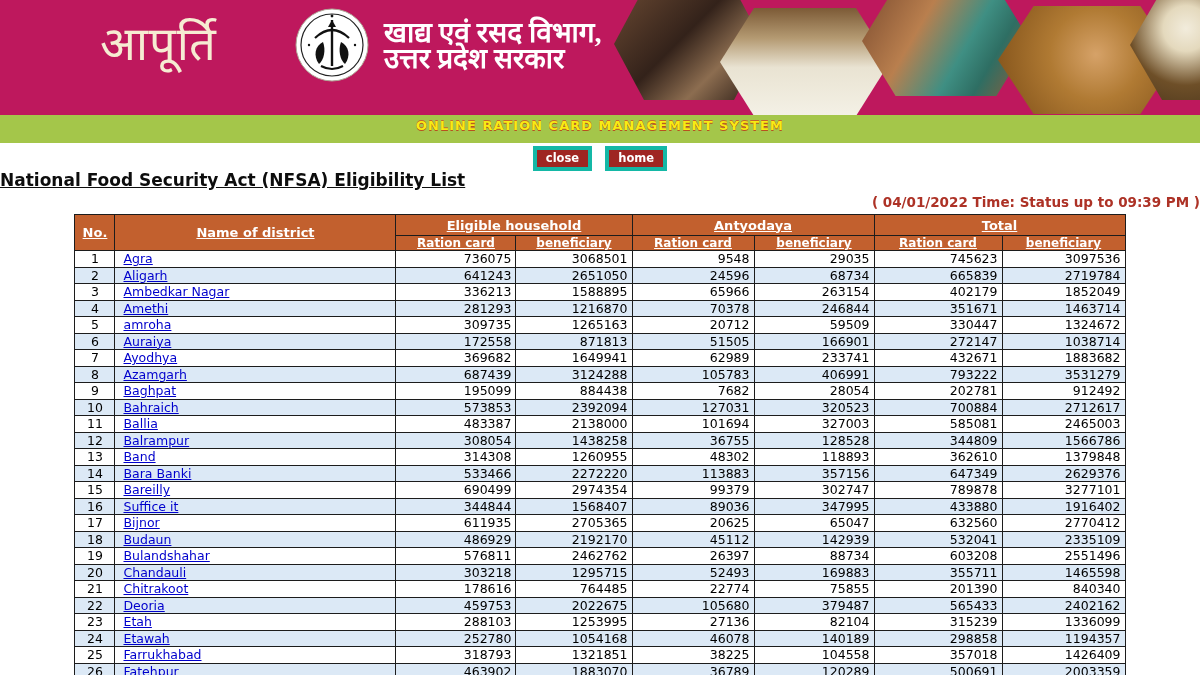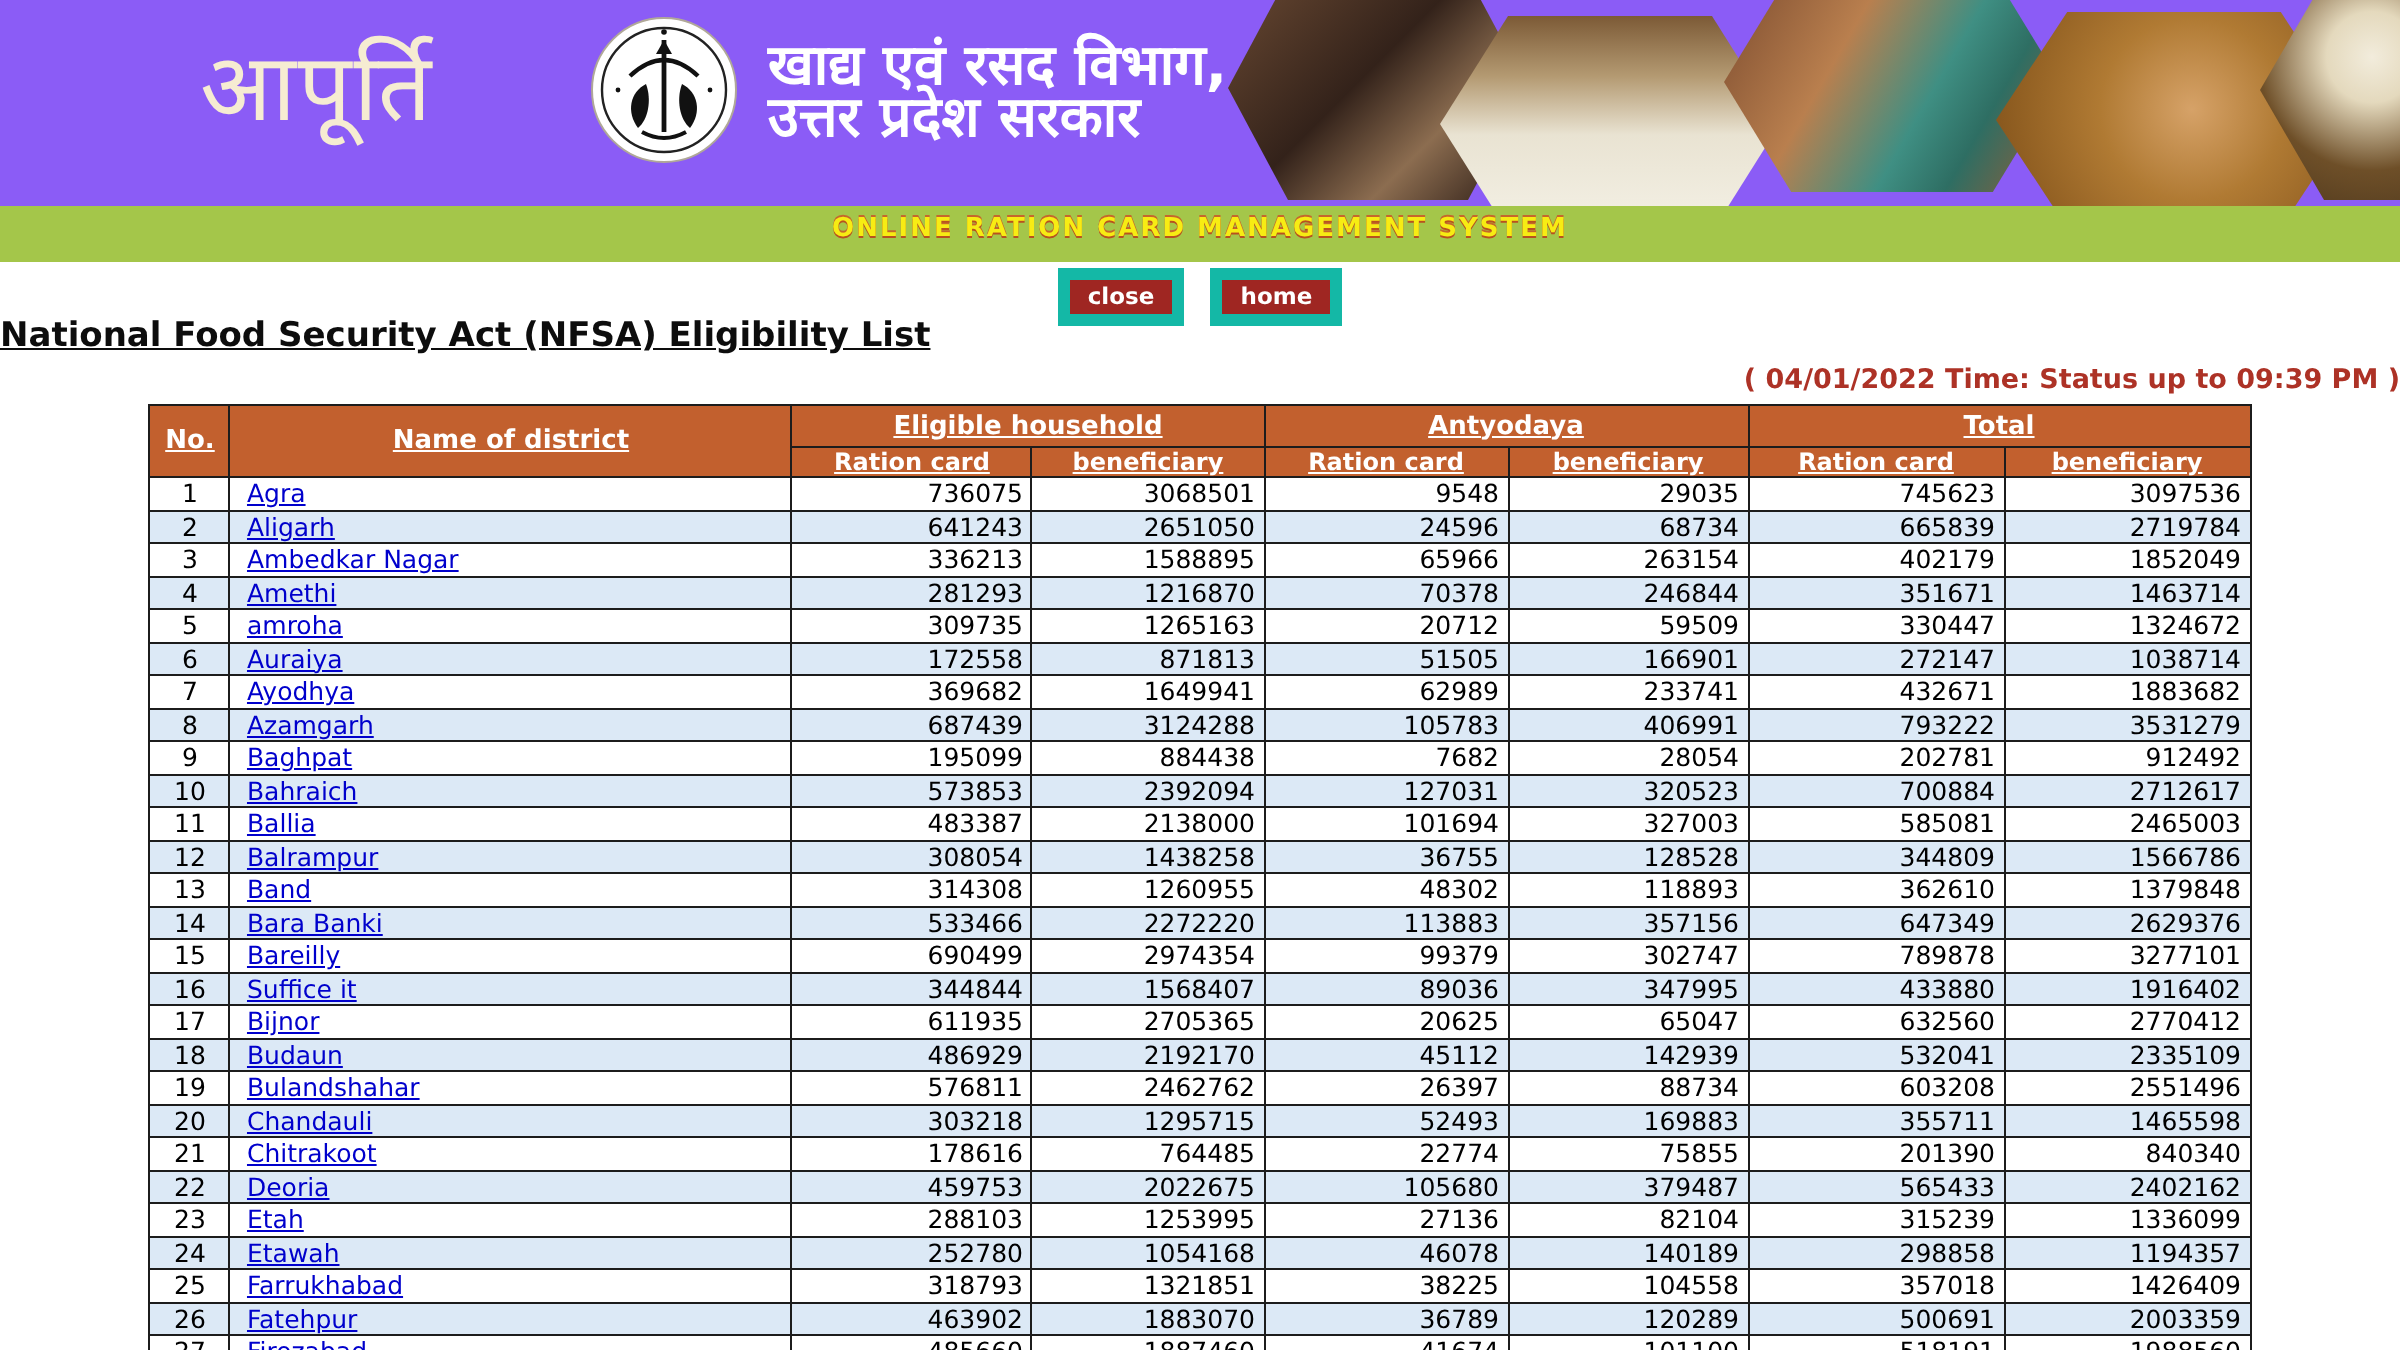--- a/index.html
+++ b/index.html
@@ -1,20 +1,20 @@
 <!DOCTYPE html>
 <html><head>
 <meta charset="utf-8">
 <style>
   * { margin:0; padding:0; box-sizing:border-box; }
   html,body { width:1200px; height:675px; overflow:hidden; background:#ffffff;
               font-family:"DejaVu Sans","Liberation Sans",sans-serif; }
 
   
-  .banner { position:relative; height:103px; background:#8b5cf6; overflow:hidden; }
+  .banner { position:relative; height:115px; background:#be185d; overflow:hidden;font-family:Liberation Serif, serif; }
   .brand { position:absolute; left:100px; top:10px; font-size:47px; color:#f6ecd2;
            font-weight:normal; letter-spacing:1px; }
   .emblem { position:absolute; left:295px; top:8px; width:74px; height:74px; }
   .dept { position:absolute; left:384px; top:20px; color:#ffffff; font-weight:bold;
           font-size:28px; line-height:26px; }
 
   
   .collage { position:absolute; right:0; top:0; width:590px; height:91px; }
   .hex { position:absolute; clip-path:polygon(20% 0%,80% 0%,100% 50%,80% 100%,20% 100%,0% 50%); }
   .hex1 { left:4px;   top:-12px; width:150px; height:112px;
@@ -29,21 +29,21 @@
           background:radial-gradient(circle at 35% 35%,#f2ecdc 0%,#e4d9bd 18%,#6e4f28 45%,#2c2012 100%); }
 
   
   .sysbar { height:28px; background:#a4c64a; text-align:center; }
   .sysbar span { font-size:13px; font-weight:bold; color:#f7ec13; letter-spacing:1px;
                  line-height:16px; text-shadow:0 1px 0 #b8511f, 0 -1px 0 #c4682c; }
 
   
   .btnrow { text-align:center; margin-top:3px; height:17px; }
   .btn { display:inline-block; background:#9f2622; color:#ffffff; font-size:11.5px;
-         font-weight:bold; padding:1px 9px 2px 9px; margin:0 4px; border:6px solid #14b8a6;
+         font-weight:bold; padding:1px 9px 2px 9px; margin:0 4px; border:4px solid #14b8a6;
          cursor:pointer; }
 
   
   .pagetitle { text-align:left; margin-top:7px; font-size:17px; font-weight:bold;
                color:#0d0d0d; text-decoration:underline; }
   .statusline { text-align:right; margin-top:4px; font-size:13.5px; font-weight:bold;
                 color:#ad3226; }
 
   
   table { width:1050px; margin:4px auto 0 auto; border-collapse:collapse;

